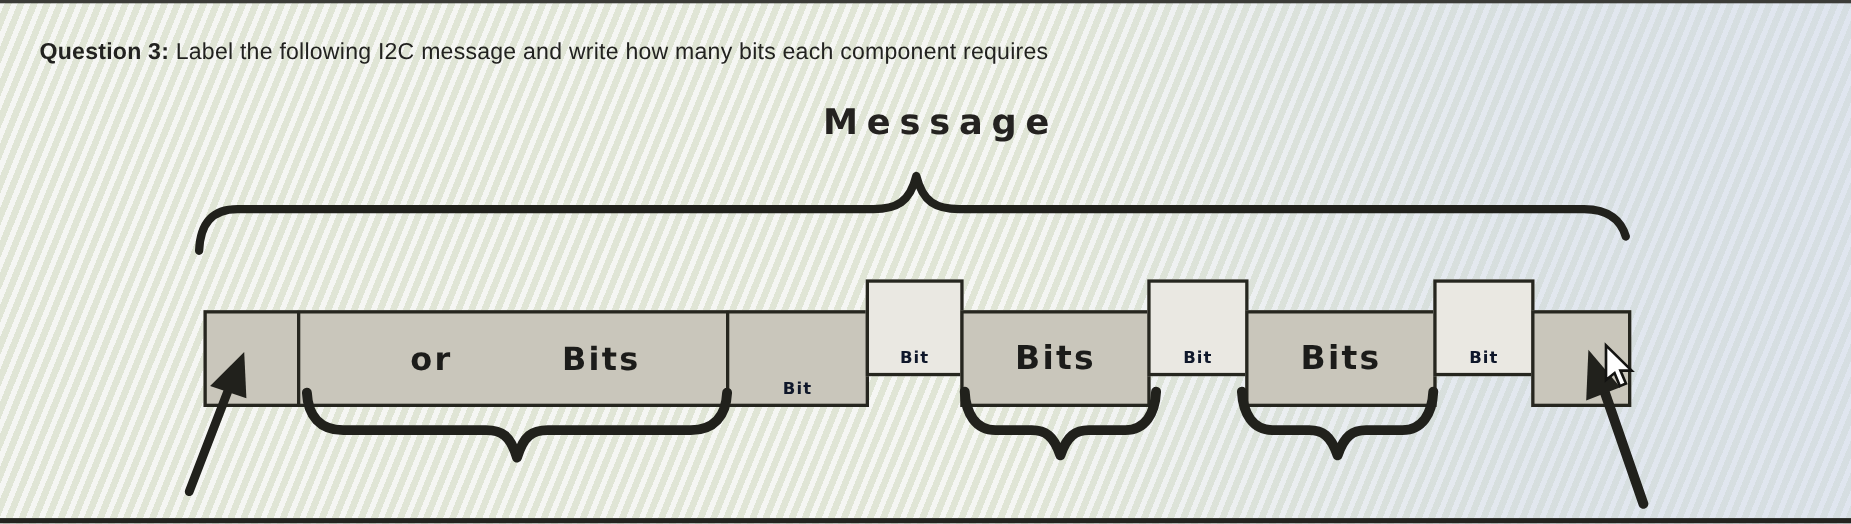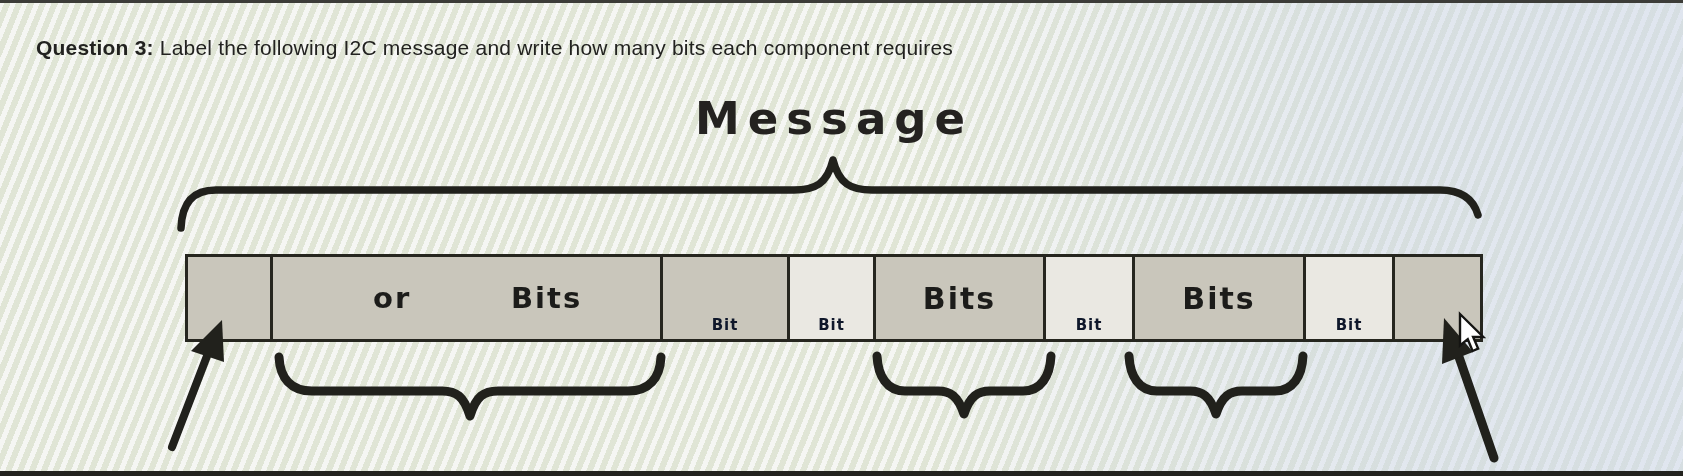--- a/index.html
+++ b/index.html
@@ -20,31 +20,31 @@
   .question{
     position:absolute;left:24px;top:36px;
     font-family:"Liberation Sans", sans-serif;
     font-size:21px;color:#222220;letter-spacing:0.2px;
     white-space:nowrap;
     margin-left:12px;
   }
   .question .q-prefix{font-weight:bold;}
 
   .msg-title{
-    position:absolute;left:834px;top:92px;
+    position:absolute;left:855px;top:92px;
     transform:translateX(-50%);
-    font-size:45px;font-weight:bold;letter-spacing:8px;
+    font-size:32px;font-weight:bold;letter-spacing:8px;
     color:#242220;white-space:nowrap;
   }
 
   .box{
     position:absolute;top:254px;height:88px;
     box-sizing:border-box;border:3px solid #26261f;
   }
-  .box.gray{background:#c9c6bb;}
+  .box.gray{background:#c9c6bb;margin-top:28px;}
   .box.light{background:#eae8e2;}
 
   .big-label{
     position:absolute;top:50%;left:50%;
     transform:translate(-50%,-50%);
     font-size:30px;font-weight:bold;color:#1c1c1a;letter-spacing:2px;
     white-space:nowrap;
   }
   .small-label{
     position:absolute;bottom:5px;left:50%;

